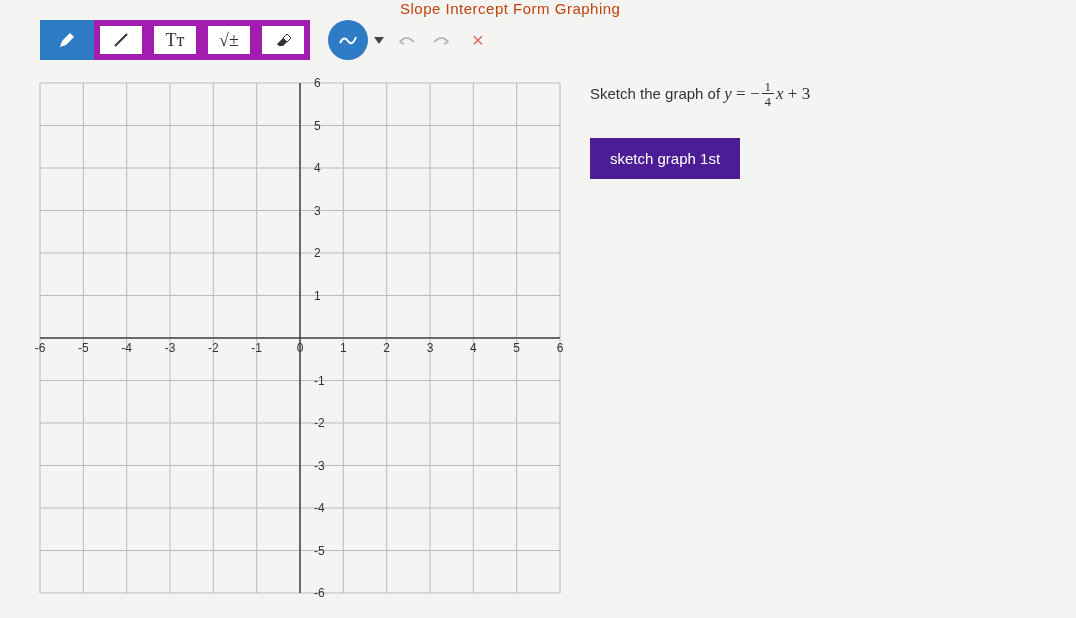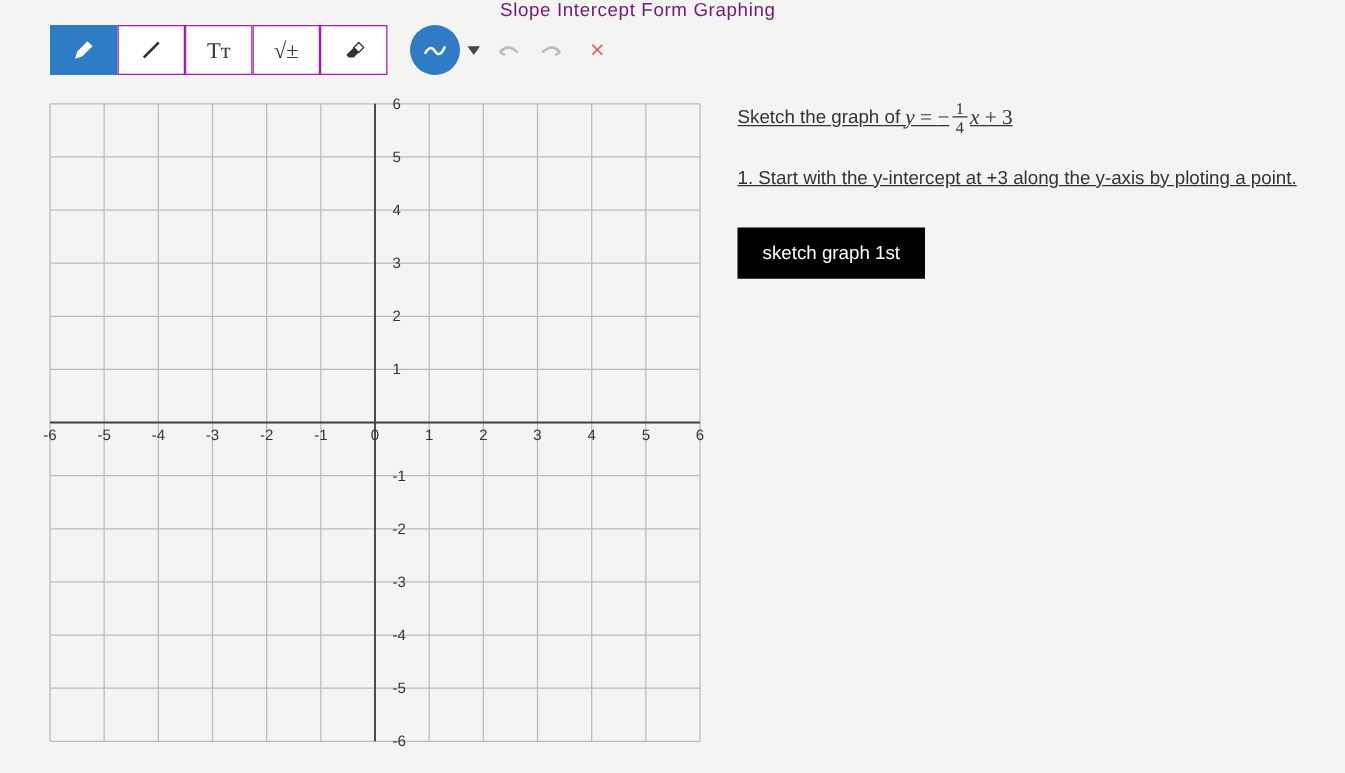--- a/index.html
+++ b/index.html
@@ -9,39 +9,39 @@
       width: 1076px;
       height: 618px;
       overflow: hidden;
       position: relative;
     }
     .header-title {
       position: absolute;
       top: 0px;
       left: 400px;
       font-size: 15px;
-      color: #701a75;
+      color: #c2410c;
       letter-spacing: 0.5px;
     }
     .toolbar {
       position: absolute;
       top: 20px;
       left: 40px;
       display: flex;
       align-items: center;
       gap: 0;
     }
     .tool-btn {
       width: 54px;
       height: 40px;
       display: flex;
       align-items: center;
       justify-content: center;
       background: #fff;
-      border: 1px solid #a21caf;
+      border: 6px solid #a21caf;
       cursor: pointer;
       font-size: 18px;
       color: #333;
     }
     .tool-btn.active {
       background: #2e7bc6;
       color: #fff;
       border-color: #2e7bc6;
     }
     .tool-btn-round {
@@ -91,39 +91,38 @@
       position: absolute;
       top: 80px;
       left: 590px;
       width: 470px;
       color: #333;
     }
     .right-panel p {
       margin-bottom: 22px;
       font-size: 15px;
       line-height: 1.5;
-      text-decoration: underline;
     }
     .equation {
       font-family: "Times New Roman", serif;
       font-style: italic;
       font-size: 17px;
     }
     .frac {
       display: inline-block;
       vertical-align: middle;
       text-align: center;
       font-style: normal;
       margin: 0 2px;
     }
     .frac .num { display: block; border-bottom: 1px solid #333; padding: 0 3px; font-size: 13px; line-height: 1; }
     .frac .den { display: block; padding: 0 3px; font-size: 13px; line-height: 1.2; }
     .sketch-btn {
       display: inline-block;
-      background: #000000;
+      background: #4c1d95;
       color: #fff;
       padding: 12px 20px;
       font-size: 15px;
       border: none;
       cursor: pointer;
       margin-top: 6px;
     }
     .math-sym { font-family: "Times New Roman", serif; }
   </style>
 </head>
@@ -231,15 +230,14 @@
     </svg>
 </div>
 
 <div class="right-panel">
   <p>
     <span>Sketch the graph of </span>
     <span class="equation">
       <span>y</span><span style="font-style:normal"> = </span><span style="font-style:normal">−</span><span class="frac"><span class="num">1</span><span class="den">4</span></span><span>x</span><span style="font-style:normal"> + 3</span>
     </span>
   </p>
-  <p>1. Start with the y-intercept at +3 along the y-axis by ploting a point.</p>
   <button class="sketch-btn">sketch graph 1st</button>
 </div>
 
 </body></html>

